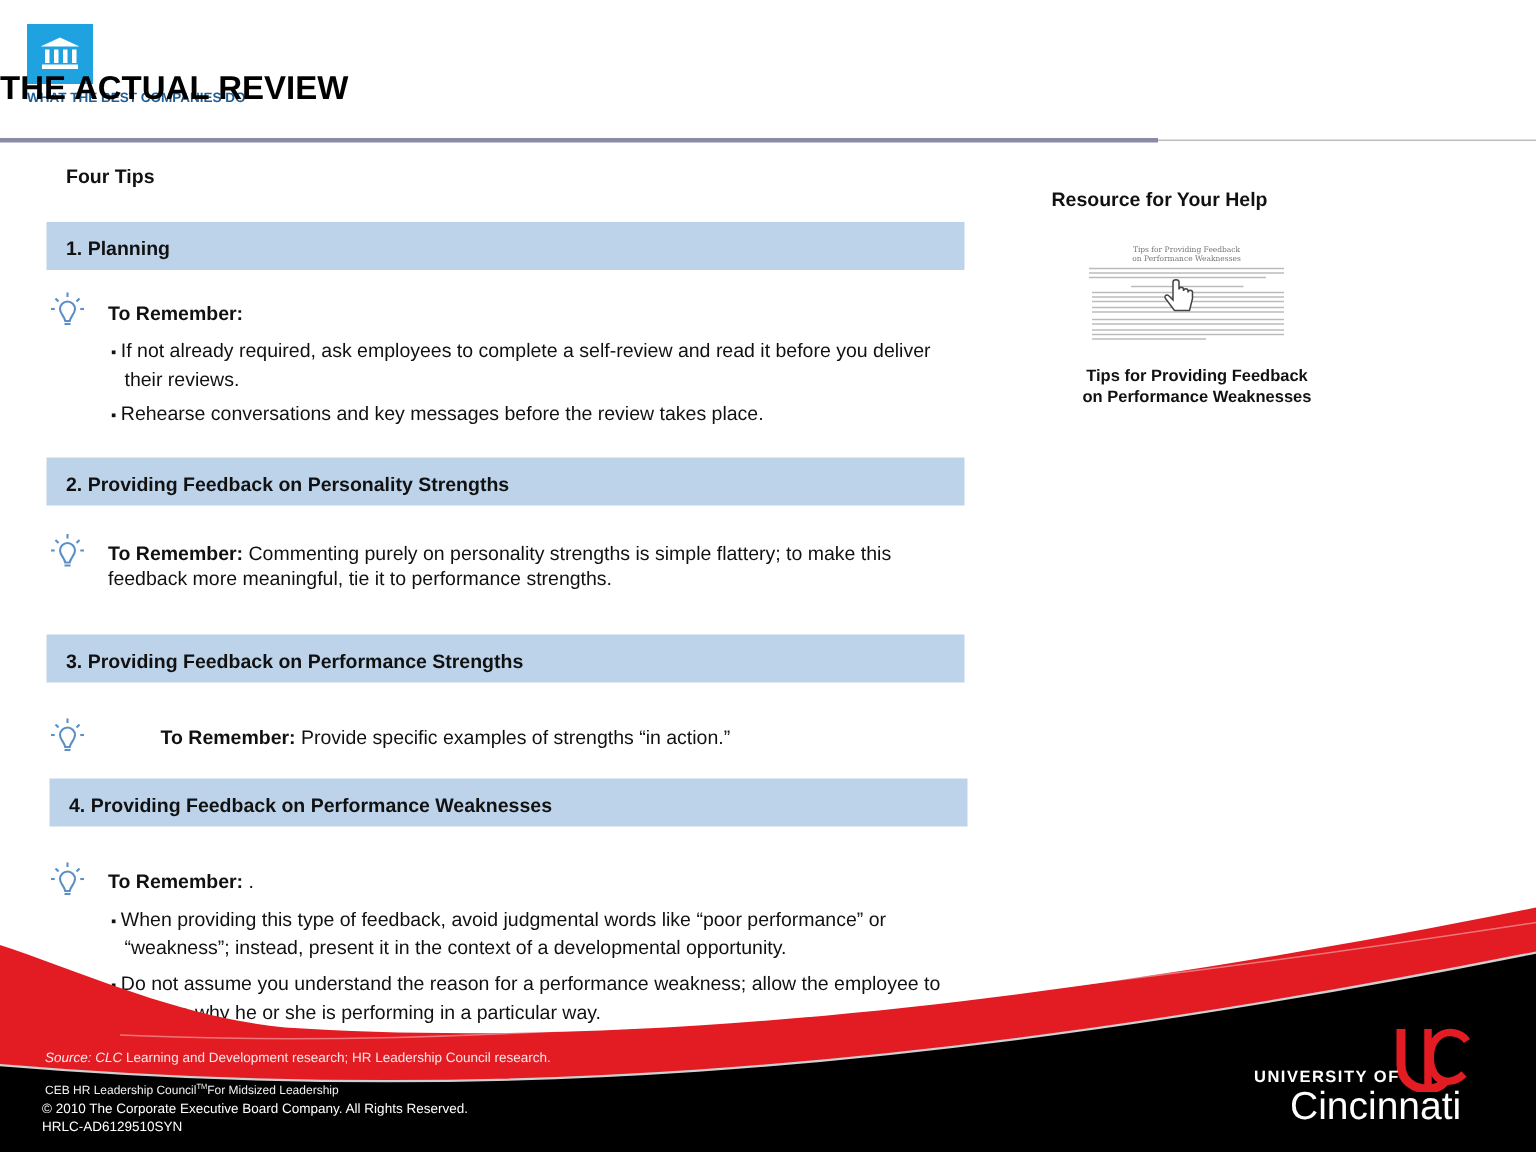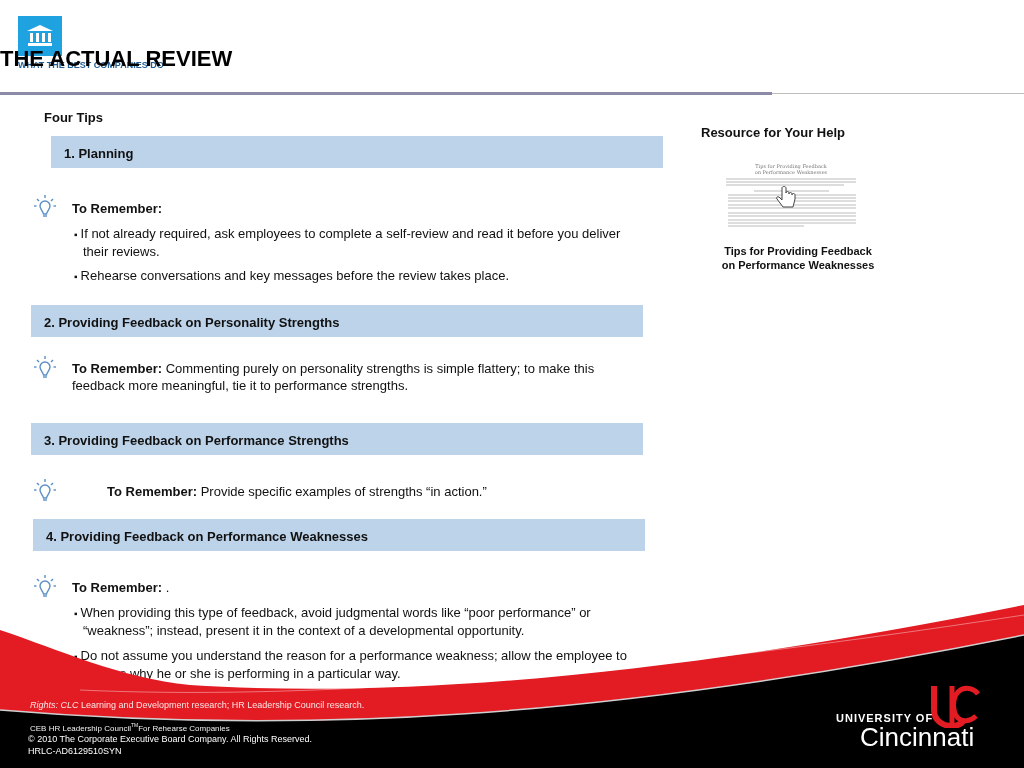--- a/index.html
+++ b/index.html
@@ -83,21 +83,21 @@
   </div>
   <div class="logo-tag">WHAT THE BEST COMPANIES DO</div>
 </div>
 <div class="title">THE ACTUAL REVIEW</div>
 <div class="rule-dark"></div>
 <div class="rule-light"></div>
 
 <div class="col-label" style="left:44px; top:110px;">Four Tips</div>
 <div class="col-label" style="left:701px; top:110px;margin-top:15px;">Resource for Your Help</div>
 
-<div class="section-bar" style="top:136px;margin-left:20px;">1. Planning</div>
+<div class="section-bar" style="top:148px;">1. Planning</div>
 <svg class="bulb" style="top:194px;" viewBox="0 0 22 26">
   <g stroke="#5b8fc7" stroke-width="1.4" fill="none">
     <path d="M6 12 a5 5 0 1 1 10 0 c0 3 -3 5 -3.5 8 h-3 c-0.5 -3 -3.5 -5 -3.5 -8 z"></path>
     <line x1="9" y1="22" x2="13" y2="22"></line>
     <line x1="11" y1="1" x2="11" y2="4"></line>
     <line x1="3" y1="5" x2="5" y2="7"></line>
     <line x1="19" y1="5" x2="17" y2="7"></line>
     <line x1="0" y1="12" x2="2.5" y2="12"></line>
     <line x1="22" y1="12" x2="19.5" y2="12"></line>
   </g>
@@ -190,24 +190,24 @@
 </div>
 
 <svg class="footer-svg" width="1024" height="208" viewBox="0 0 1024 208">
   <path d="M0 70 C 60 90, 120 118, 190 125 C 420 140, 700 110, 1024 45 L1024 208 L0 208 Z" fill="#e31b23"></path>
   <path d="M0 150 C 300 175, 600 160, 1024 75 L1024 208 L0 208 Z" fill="#000"></path>
   <path d="M0 150 C 300 175, 600 160, 1024 75" stroke="#cfcfcf" stroke-width="1.5" fill="none"></path>
   <path d="M80 130 C 300 140, 600 120, 1024 55" stroke="#ffffff" stroke-width="1" fill="none" opacity="0.4"></path>
 </svg>
 
 <div class="source">
-  <i>Rights:</i> <i>CLC</i><span> Learning and Development research; HR Leadership Council research.</span>
+  <i>Source:</i> <i>CLC</i><span> Learning and Development research; HR Leadership Council research.</span>
 </div>
 <div class="council">
-  <span>CEB HR Leadership Council</span><sup>TM</sup><span>For Rehearse Companies</span>
+  <span>CEB HR Leadership Council</span><sup>TM</sup><span>For Midsized Leadership</span>
 </div>
 <div class="copyright">© 2010 The Corporate Executive Board Company. All Rights Reserved.</div>
 <div class="code">HRLC-AD6129510SYN</div>
 
 <div class="uc-logo">
   <svg style="position:absolute; left:92px; top:0;" width="60" height="44" viewBox="0 0 60 44">
     <path d="M6 2 v24 c0 10 8 16 18 16 c6 0 10 -3 12 -6" stroke="#e31b23" stroke-width="6" fill="none"></path>
     <path d="M50 10 c-4 -6 -14 -8 -20 -2 c-6 6 -6 20 0 26 c4 4 12 4 18 -2" stroke="#e31b23" stroke-width="5" fill="none"></path>
     <line x1="24" y1="2" x2="24" y2="40" stroke="#e31b23" stroke-width="5"></line>
   </svg>

